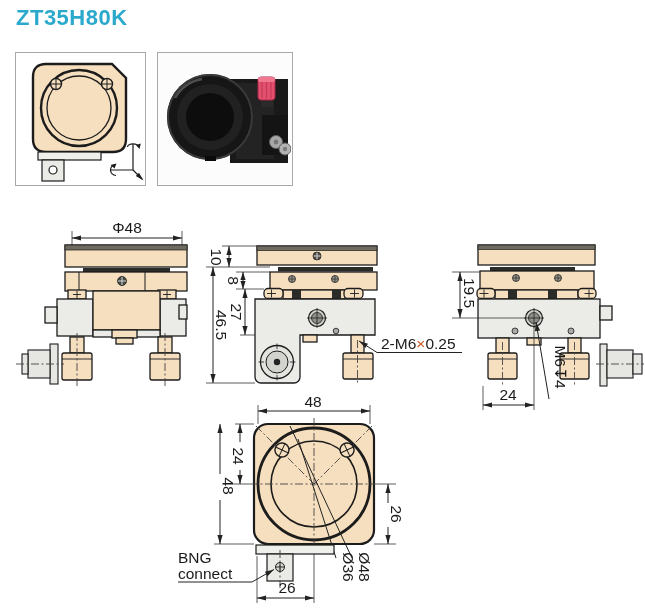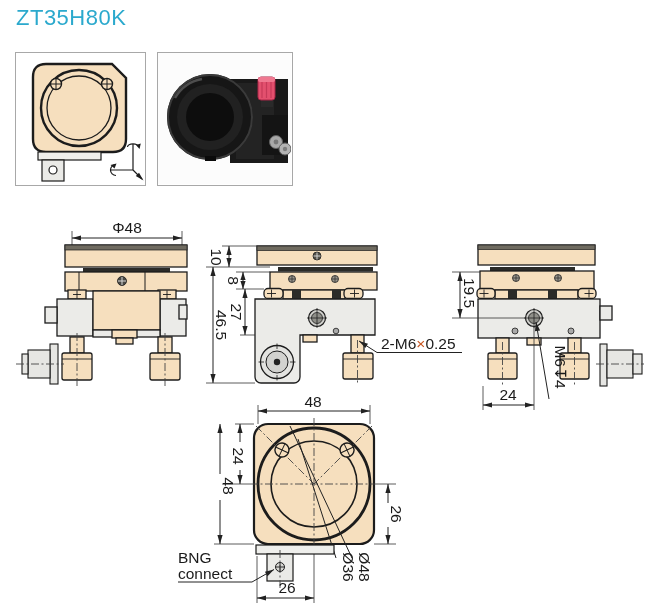--- a/index.html
+++ b/index.html
@@ -1,19 +1,19 @@
 <!DOCTYPE html>
 <html><head>
 <meta charset="utf-8">
 <style>
   html,body{margin:0;padding:0;background:#ffffff;}
   #page{position:relative;width:645px;height:612px;background:#fff;overflow:hidden;
         font-family:"Liberation Sans", sans-serif;}
   #title{position:absolute;left:16px;top:5px;font-size:22px;letter-spacing:.5px;
-         color:#2BA9CD;font-weight:400;}
+         color:#2BA9CD;font-weight:700;}
   .thumb{position:absolute;top:52px;border:1.5px solid #a8a8a8;background:#fff;box-sizing:border-box;}
   #thumb1{left:15px;width:131px;height:134px;}
   #thumb2{left:157px;width:136px;height:134px;}
   #drawings{position:absolute;left:0;top:196px;}
   .part-beige{fill:#F6DFBE;stroke:#1C1C1C;stroke-width:1.3;}
   .part-gray{fill:#EBEBE8;stroke:#1C1C1C;stroke-width:1.3;}
   .part-lgray{fill:#E6E6E3;stroke:#1C1C1C;stroke-width:1.1;}
   .band-dark{fill:#6F6B60;stroke:#1C1C1C;stroke-width:.7;}
   .band-black{fill:#2B2B28;stroke:none;}
   .dim{stroke:#222;stroke-width:1;fill:none;}

